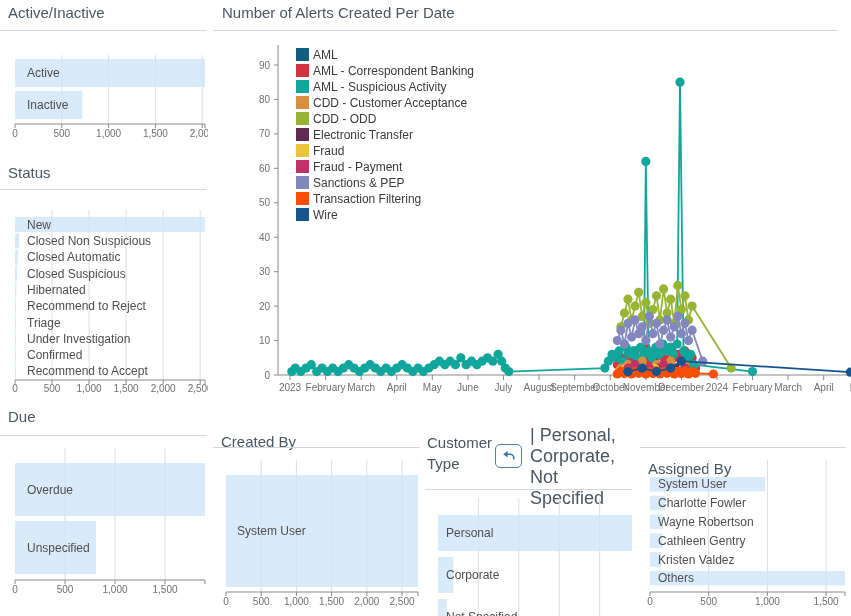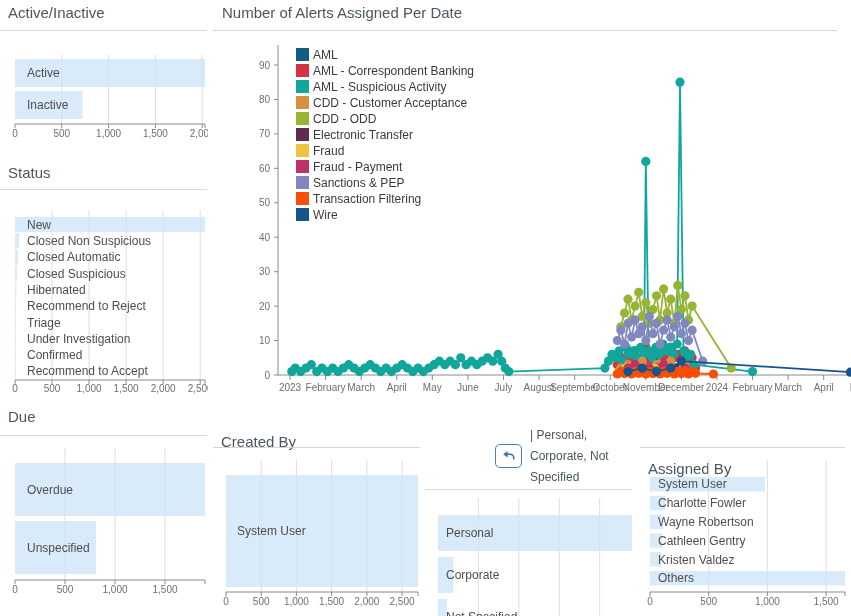--- a/index.html
+++ b/index.html
@@ -5,21 +5,21 @@
   html,body{margin:0;padding:0;width:851px;height:616px;overflow:hidden;background:#fff;
     font-family:"Liberation Sans",sans-serif;}
   .panel{position:absolute;}
   .panel h2{margin:0;font-size:15px;font-weight:400;color:#4a5660;position:absolute;white-space:nowrap;}
   .divider{position:absolute;height:1px;background:#d6d6d6;}
   svg{position:absolute;display:block;}
   svg text{font-family:"Liberation Sans",sans-serif;}
   .undo-btn{position:absolute;width:27px;height:24px;background:#fff;border:1px solid #4e7fb0;
     border-radius:5px;padding:0;display:flex;align-items:center;justify-content:center;cursor:pointer;}
   .ct-title{position:absolute;font-size:15px;color:#4a5660;line-height:21px;width:80px;}
-  .ct-selection{position:absolute;font-size:12px;color:#4a5660;line-height:21px;width:104px;}
+  .ct-selection{position:absolute;font-size:18px;color:#4a5660;line-height:21px;width:104px;}
 </style>
 </head>
 <body>
 
 <div class="panel" style="left:0;top:0;width:208px;height:152px;">
   <h2 style="left:8px;top:4px;">Active/Inactive</h2>
   <div class="divider" style="left:0;top:30px;width:207px;"></div>
   <svg id="c-active" style="left:0;top:35px;" width="208" height="115">
       <line x1="61.79802955665025" y1="20" x2="61.79802955665025" y2="89" stroke="#dedede" stroke-width="1"></line>
       <line x1="108.5960591133005" y1="20" x2="108.5960591133005" y2="89" stroke="#dedede" stroke-width="1"></line>
@@ -38,21 +38,21 @@
       <text x="108.5960591133005" y="102" font-size="10" fill="#6f6f6f" text-anchor="middle">1,000</text>
       <line x1="155.39408866995075" y1="89" x2="155.39408866995075" y2="93" stroke="#8a8a8a"></line>
       <text x="155.39408866995075" y="102" font-size="10" fill="#6f6f6f" text-anchor="middle">1,500</text>
       <line x1="202.192118226601" y1="89" x2="202.192118226601" y2="93" stroke="#8a8a8a"></line>
       <text x="202.192118226601" y="102" font-size="10" fill="#6f6f6f" text-anchor="middle">2,000</text>
       <line x1="205" y1="89" x2="205" y2="93" stroke="#8a8a8a"></line>
     </svg>
 </div>
 
 <div class="panel" style="left:213px;top:0;width:638px;height:400px;">
-  <h2 style="left:9px;top:4px;">Number of Alerts Assigned Per Date</h2>
+  <h2 style="left:9px;top:4px;">Number of Alerts Created Per Date</h2>
   <div class="divider" style="left:0;top:30px;width:624px;"></div>
   <svg id="c-main" style="left:0;top:35px;" width="638" height="365">
       <line x1="65" y1="10" x2="65" y2="340" stroke="#8a8a8a"></line>
       <line x1="65" y1="340" x2="638" y2="340" stroke="#8a8a8a"></line>
       <line x1="61" y1="340" x2="65" y2="340" stroke="#8a8a8a"></line>
       <text x="57" y="343.5" font-size="10" fill="#6f6f6f" text-anchor="end">0</text>
       <line x1="61" y1="305.556" x2="65" y2="305.556" stroke="#8a8a8a"></line>
       <text x="57" y="309.056" font-size="10" fill="#6f6f6f" text-anchor="end">10</text>
       <line x1="61" y1="271.11199999999997" x2="65" y2="271.11199999999997" stroke="#8a8a8a"></line>
       <text x="57" y="274.61199999999997" font-size="10" fill="#6f6f6f" text-anchor="end">20</text>
@@ -499,20 +499,21 @@
       <text x="118.61056105610561" y="157" font-size="10" fill="#6f6f6f" text-anchor="middle">1,500</text>
       <line x1="153.81408140814082" y1="144" x2="153.81408140814082" y2="148" stroke="#8a8a8a"></line>
       <text x="153.81408140814082" y="157" font-size="10" fill="#6f6f6f" text-anchor="middle">2,000</text>
       <line x1="189.01760176017603" y1="144" x2="189.01760176017603" y2="148" stroke="#8a8a8a"></line>
       <text x="189.01760176017603" y="157" font-size="10" fill="#6f6f6f" text-anchor="middle">2,500</text>
       <line x1="205" y1="144" x2="205" y2="148" stroke="#8a8a8a"></line>
     </svg>
 </div>
 
 <div class="panel" style="left:425px;top:415px;width:207px;height:201px;">
+  <div class="ct-title" style="left:2px;top:17px;">Customer Type</div>
   <button class="undo-btn" style="left:70px;top:29px;">
     <svg width="17" height="16" viewBox="0 0 17 16">
       <path d="M5 6.2 H10 A3.8 3.8 0 0 1 13.8 10 V11.6" fill="none" stroke="#3b72a8" stroke-width="1.6"></path>
       <polygon points="3.2,6.2 7.6,2.9 7.6,9.5" fill="#3b72a8"></polygon>
     </svg>
   </button>
   <div class="ct-selection" style="left:105px;top:10px;">| Personal, Corporate, Not Specified</div>
   <div class="divider" style="left:0;top:74px;width:207px;"></div>
   <svg id="c-customer" style="left:0;top:75px;" width="207" height="126">
       <line x1="53.41666666666667" y1="8" x2="53.41666666666667" y2="126" stroke="#dedede" stroke-width="1"></line>

